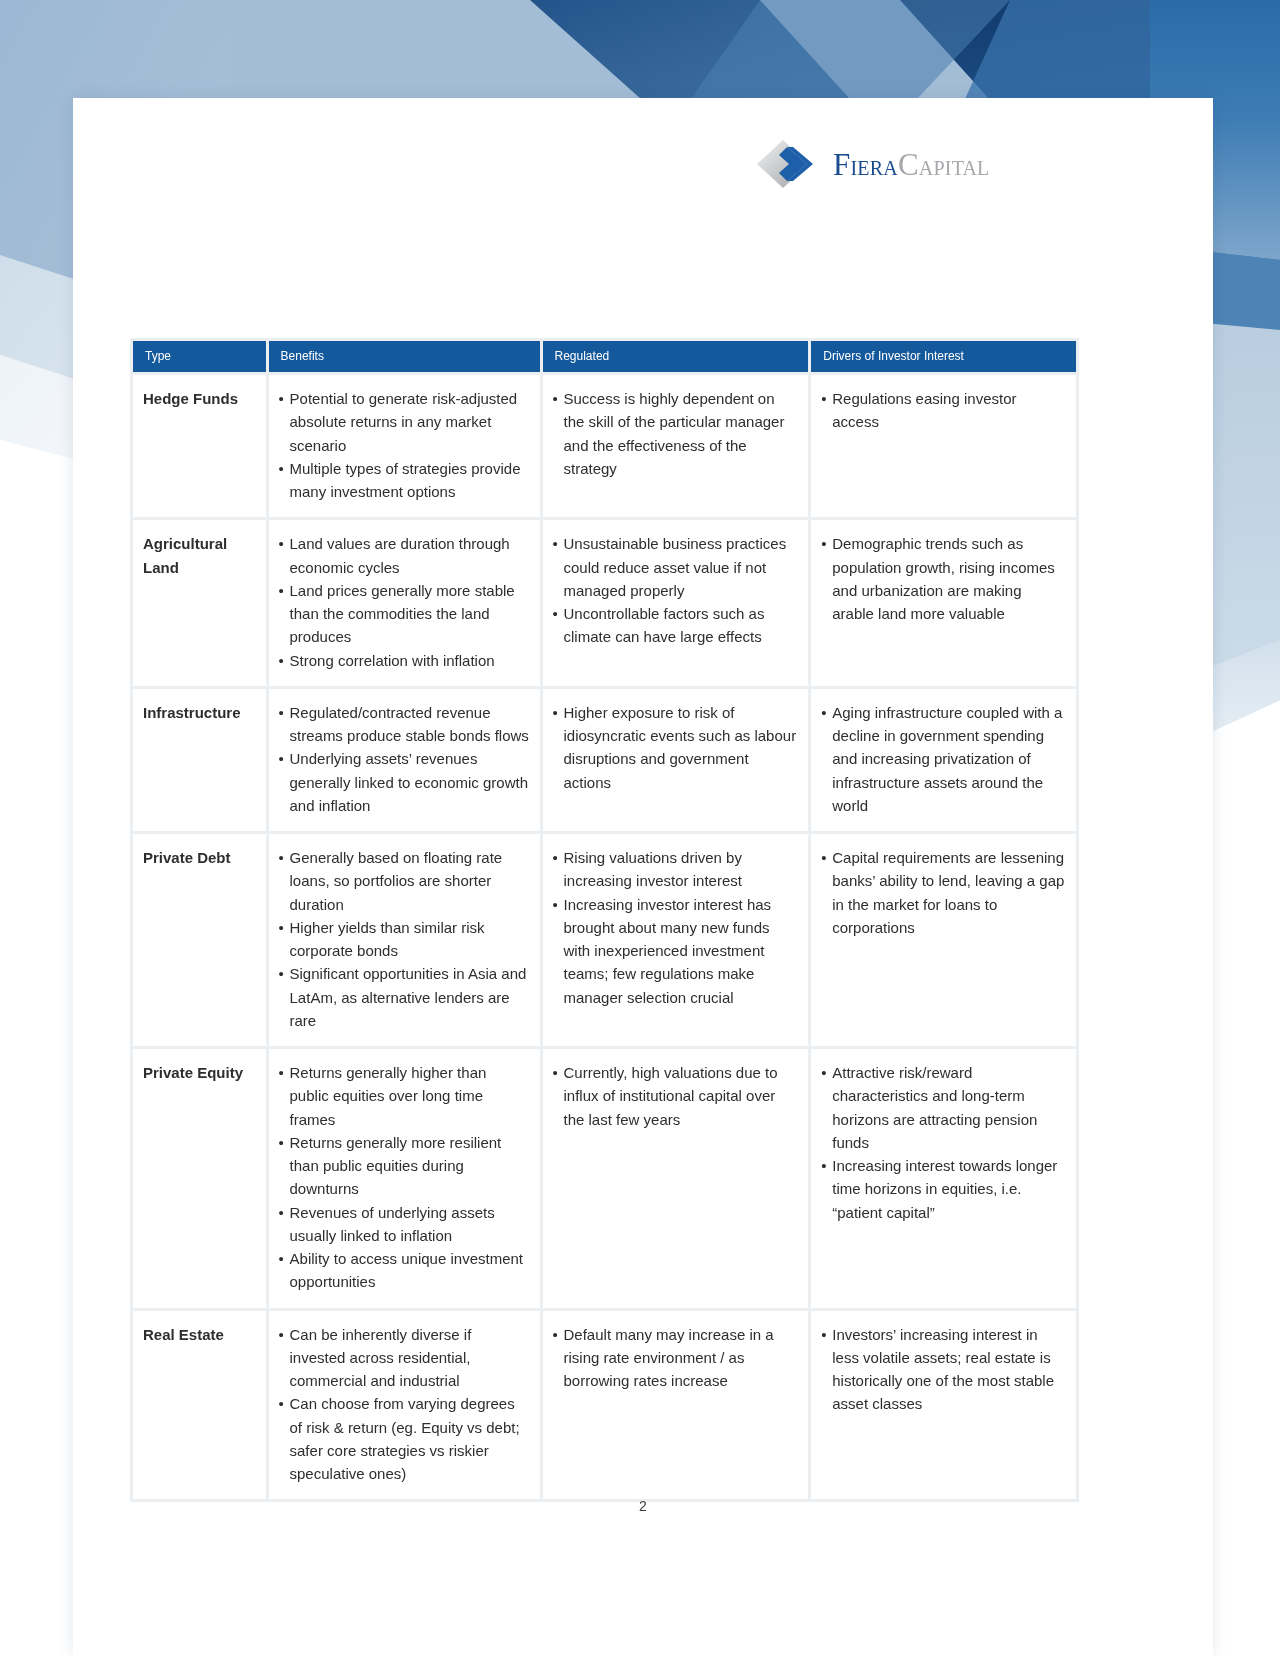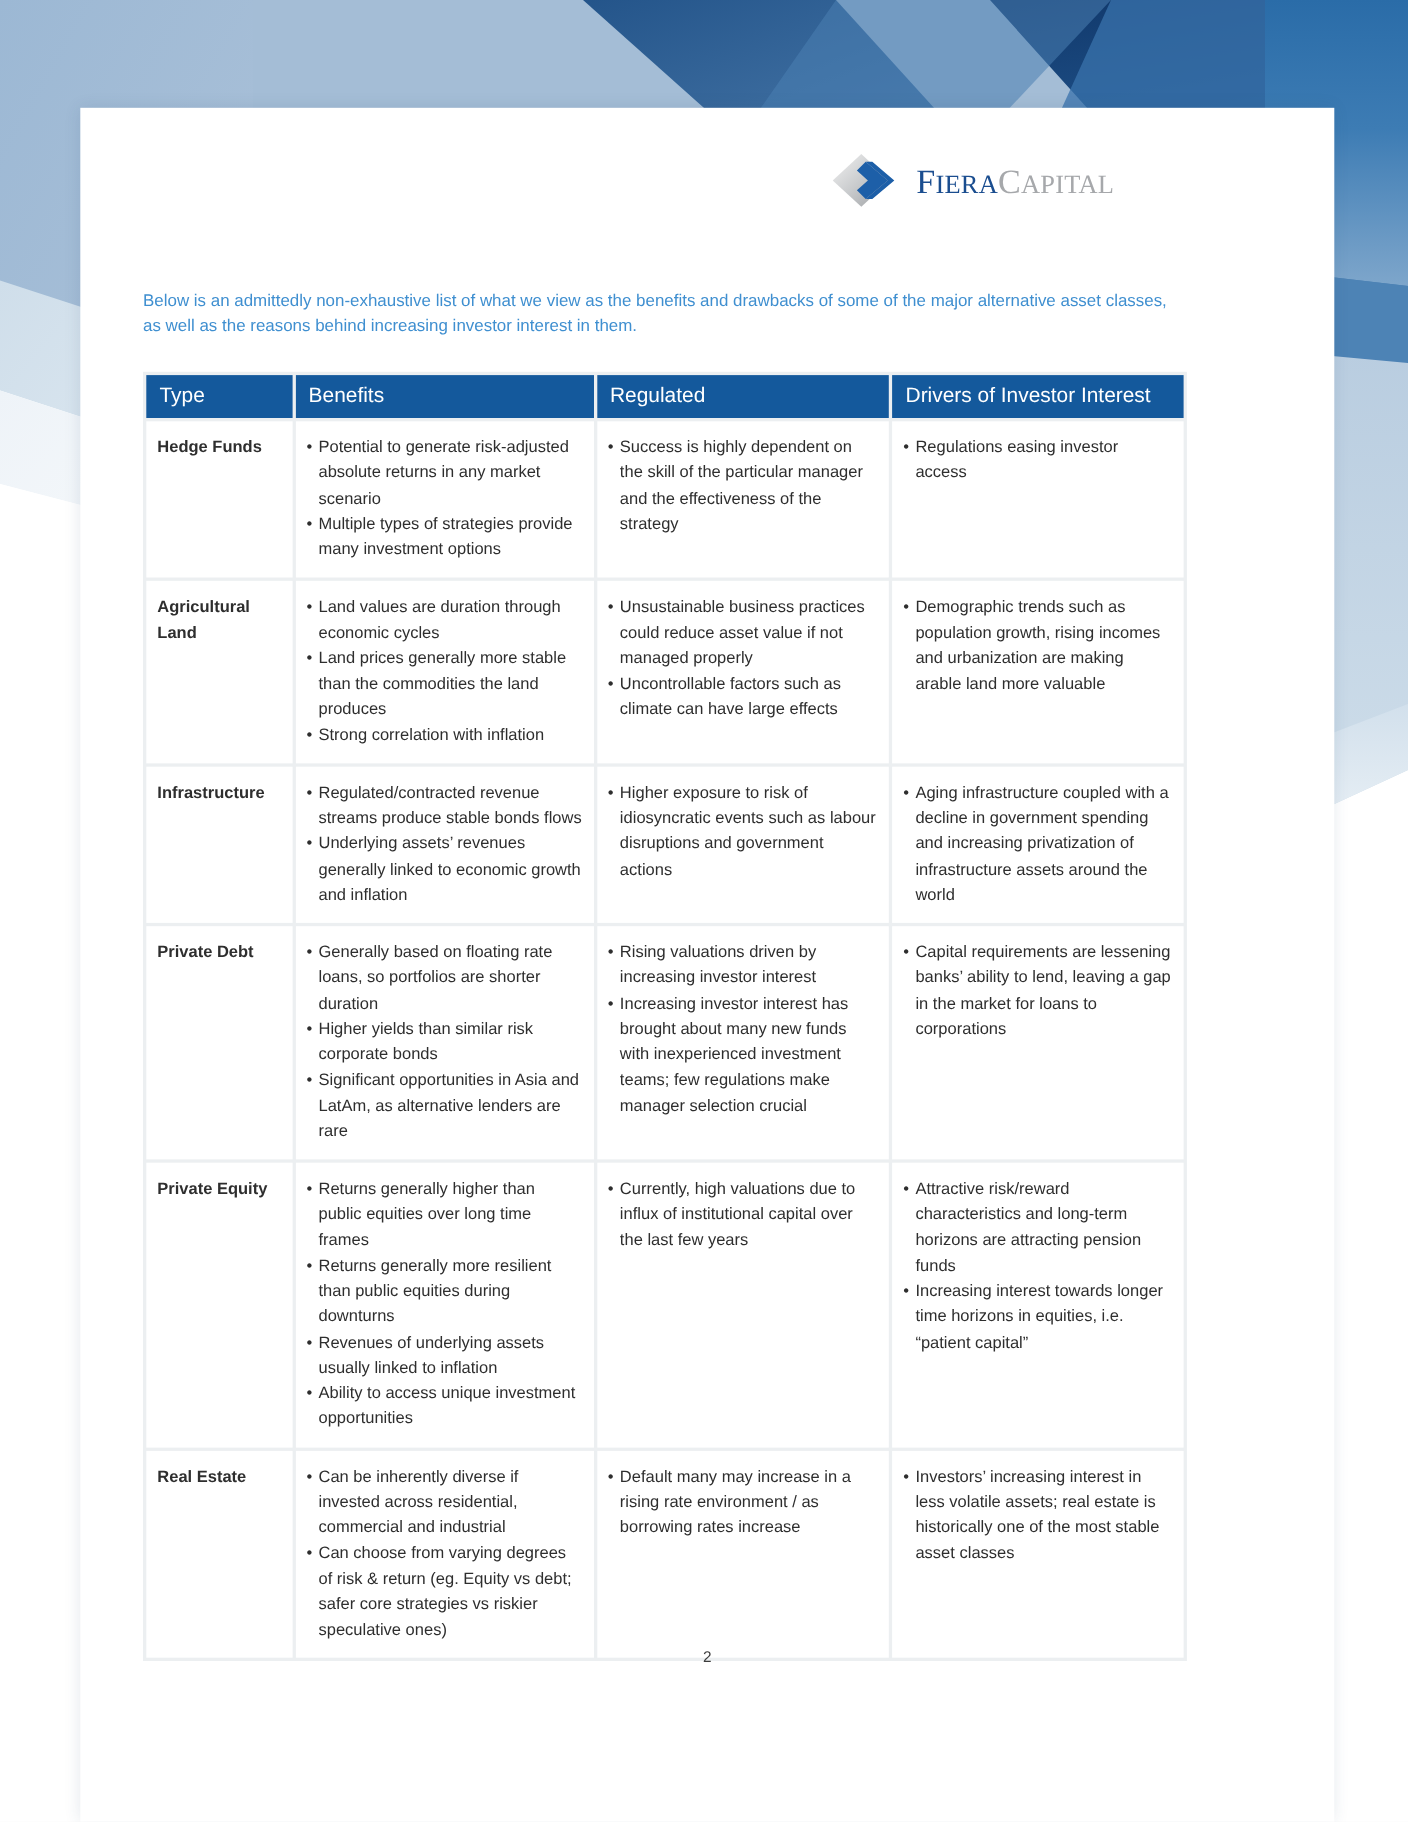--- a/index.html
+++ b/index.html
@@ -36,21 +36,21 @@
   #logo-mark { width: 64px; height: 52px; display:block; }
   .logo-word {
     font-family: "Liberation Serif", serif;
     font-size: 31px;
     letter-spacing: 0.2px;
     line-height: 1;
     white-space: nowrap;
   }
   #logo-fiera { color: #1a4d8f; }
   #logo-capital { color: #a6a8ab; margin-top: 24px; }
-  .logo-word .sc { font-size: 24px; }
+  .logo-word .sc { font-size: 20px; }
 
   
   #intro {
     position: absolute;
     left: 57px; top: 165px;
     width: 945px;
     color: #3f8fd0;
     font-size: 15.4px;
     line-height: 1.48;
   }
@@ -61,21 +61,21 @@
     left: 57px; top: 240px;
     width: 949px;
     border-collapse: separate;
     border-spacing: 3px;
     background: #eceff1;
   }
   #asset-table th {
     background: #14599c;
     color: #ffffff;
     font-weight: normal;
-    font-size: 19px;
+    font-size: 12px;
     text-align: left;
     padding: 8px 12px 9px 12px;
     vertical-align: middle;
   }
   #asset-table td {
     background: #ffffff;
     vertical-align: top;
     padding: 12px 10px 14px 10px;
     font-size: 15px;
     line-height: 1.55;
@@ -193,21 +193,20 @@
       <polygon points="26,2 52,26 26,50 0,26" fill="url(#lgGray)"></polygon>
 
       <polygon points="30,9 50,26 30,43 22,35 32,26 22,17" fill="#1d5fa8"></polygon>
       <polygon points="36,9 56,26 36,43 30,43 50,26 30,9" fill="#1d5fa8"></polygon>
     </svg>
     <div class="logo-word">
       <span id="logo-fiera"><span>F</span><span class="sc">IERA</span></span><span id="logo-capital"><span>C</span><span class="sc">APITAL</span></span>
     </div>
   </div>
 
-  <p id="intro">Below is an admittedly non-exhaustive list of what we view as the benefits and drawbacks of some of the major alternative asset classes, as well as the reasons behind increasing investor interest in them.</p>
 
   <table id="asset-table">
     <colgroup>
       <col class="c-type">
         <col class="c-benefits">
         <col class="c-draw">
         <col class="c-drivers">
     </colgroup>
     <thead>
       <tr>

